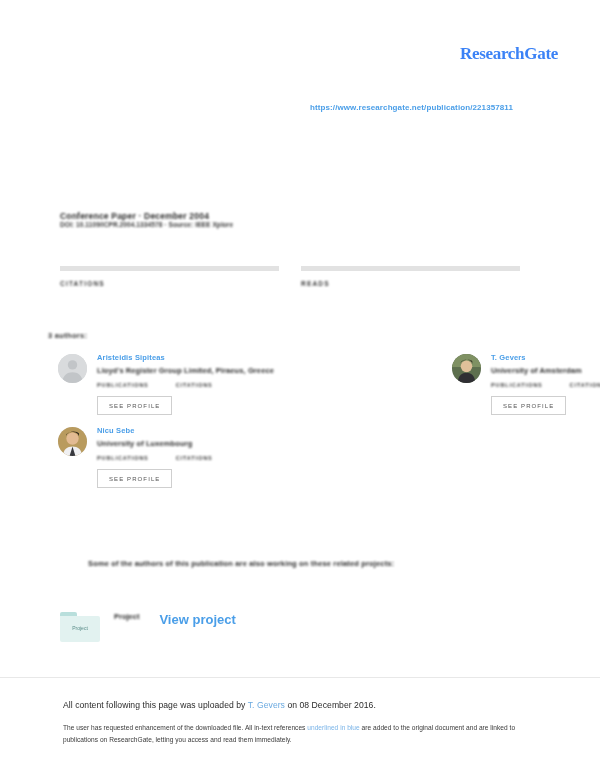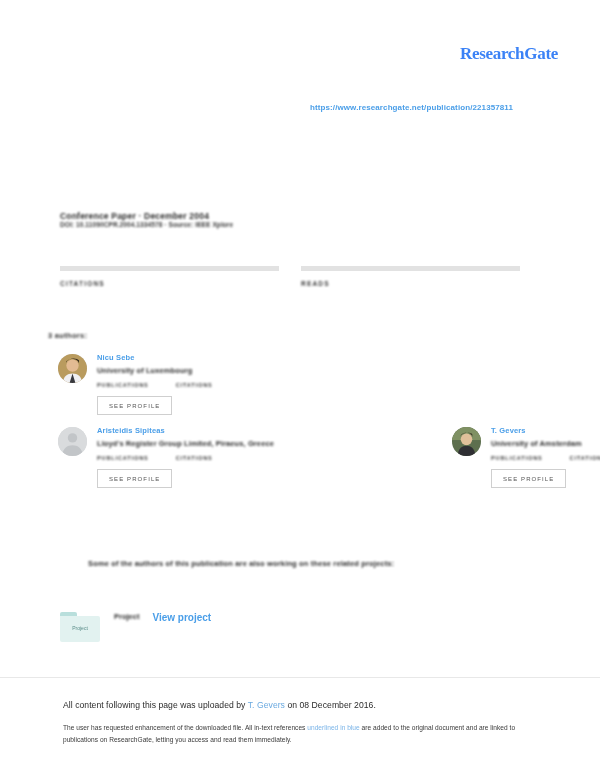--- a/index.html
+++ b/index.html
@@ -232,22 +232,22 @@
     filter: blur(0.6px);
   }
   .project-label {
     margin-left: 14px;
     font-size: 7.5px;
     font-weight: bold;
     color: #2d2d2d;
     filter: blur(0.8px);
   }
   .project-link {
-    margin-left: 13px;
-    font-size: 10px;
+    margin-left: 20px;
+    font-size: 13px;
     font-weight: bold;
     color: #4a9ee8;
     filter: blur(0.7px);
   }
 
   
   .footer-sep {
     position: absolute;
     top: 677px;
     left: 0;
@@ -299,20 +299,64 @@
     </div>
     <div class="stat-col">
       <div class="stat-rule"></div>
       <div class="stat-label">READS</div>
     </div>
   </div>
 
   <div class="authors-head">3 authors:</div>
 
   <div class="authors-grid">
+
+    <div class="author-row">
+
+      <div class="author">
+        <div class="avatar">
+          <svg viewBox="0 0 40 40">
+            <rect width="40" height="40" fill="#d9dbdd"></rect>
+            <circle cx="20" cy="15" r="6.5" fill="#c2c5c8"></circle>
+            <path d="M6 40 C6 29 13 25 20 25 C27 25 34 29 34 40 Z" fill="#c2c5c8"></path>
+          </svg>
+        </div>
+        <div class="author-info">
+          <div class="author-name">Aristeidis Sipiteas</div>
+          <div class="author-affil">Lloyd's Register Group Limited, Piraeus, Greece</div>
+          <div class="author-stats">
+            <span class="astat">PUBLICATIONS</span>
+            <span class="astat">CITATIONS</span>
+          </div>
+          <div class="see-profile">SEE PROFILE</div>
+        </div>
+      </div>
+
+      <div class="author">
+        <div class="avatar">
+          <svg viewBox="0 0 40 40">
+            <rect width="40" height="40" fill="#5d6f4e"></rect>
+            <rect x="0" y="0" width="40" height="18" fill="#7f9163"></rect>
+            <circle cx="20" cy="17" r="8" fill="#e0c09a"></circle>
+            <path d="M12 13 C12 6 28 6 28 14 L28 10 C26 7 14 7 12 13 Z" fill="#3a3025"></path>
+            <path d="M8 40 C8 30 14 26 20 26 C26 26 32 30 32 40 Z" fill="#2f2f33"></path>
+          </svg>
+        </div>
+        <div class="author-info">
+          <div class="author-name">T. Gevers</div>
+          <div class="author-affil">University of Amsterdam</div>
+          <div class="author-stats">
+            <span class="astat">PUBLICATIONS</span>
+            <span class="astat">CITATIONS</span>
+          </div>
+          <div class="see-profile">SEE PROFILE</div>
+        </div>
+      </div>
+
+    </div>
 
     <div class="author-row">
 
       <div class="author">
         <div class="avatar">
           <svg viewBox="0 0 40 40">
             <rect width="40" height="40" fill="#b99b5e"></rect>
             <circle cx="20" cy="16" r="8.5" fill="#e3bb93"></circle>
             <path d="M11 12 C12 5 28 5 29 13 L29 9 C26 5 14 5 11 12 Z" fill="#2e241c"></path>
             <path d="M7 40 C7 31 13 27 20 27 C27 27 33 31 33 40 Z" fill="#f0f0f2"></path>
@@ -325,64 +369,20 @@
           <div class="author-stats">
             <span class="astat">PUBLICATIONS</span>
             <span class="astat">CITATIONS</span>
           </div>
           <div class="see-profile">SEE PROFILE</div>
         </div>
       </div>
 
     </div>
 
-    <div class="author-row">
-
-      <div class="author">
-        <div class="avatar">
-          <svg viewBox="0 0 40 40">
-            <rect width="40" height="40" fill="#d9dbdd"></rect>
-            <circle cx="20" cy="15" r="6.5" fill="#c2c5c8"></circle>
-            <path d="M6 40 C6 29 13 25 20 25 C27 25 34 29 34 40 Z" fill="#c2c5c8"></path>
-          </svg>
-        </div>
-        <div class="author-info">
-          <div class="author-name">Aristeidis Sipiteas</div>
-          <div class="author-affil">Lloyd's Register Group Limited, Piraeus, Greece</div>
-          <div class="author-stats">
-            <span class="astat">PUBLICATIONS</span>
-            <span class="astat">CITATIONS</span>
-          </div>
-          <div class="see-profile">SEE PROFILE</div>
-        </div>
-      </div>
-
-      <div class="author">
-        <div class="avatar">
-          <svg viewBox="0 0 40 40">
-            <rect width="40" height="40" fill="#5d6f4e"></rect>
-            <rect x="0" y="0" width="40" height="18" fill="#7f9163"></rect>
-            <circle cx="20" cy="17" r="8" fill="#e0c09a"></circle>
-            <path d="M12 13 C12 6 28 6 28 14 L28 10 C26 7 14 7 12 13 Z" fill="#3a3025"></path>
-            <path d="M8 40 C8 30 14 26 20 26 C26 26 32 30 32 40 Z" fill="#2f2f33"></path>
-          </svg>
-        </div>
-        <div class="author-info">
-          <div class="author-name">T. Gevers</div>
-          <div class="author-affil">University of Amsterdam</div>
-          <div class="author-stats">
-            <span class="astat">PUBLICATIONS</span>
-            <span class="astat">CITATIONS</span>
-          </div>
-          <div class="see-profile">SEE PROFILE</div>
-        </div>
-      </div>
-
-    </div>
-
   </div>
 
   <div class="projects-head">Some of the authors of this publication are also working on these related projects:</div>
 
   <div class="project-row">
     <div class="project-icon">
       <div class="tab"></div>
       <div class="body"></div>
       <div class="caption">Project</div>
     </div>

